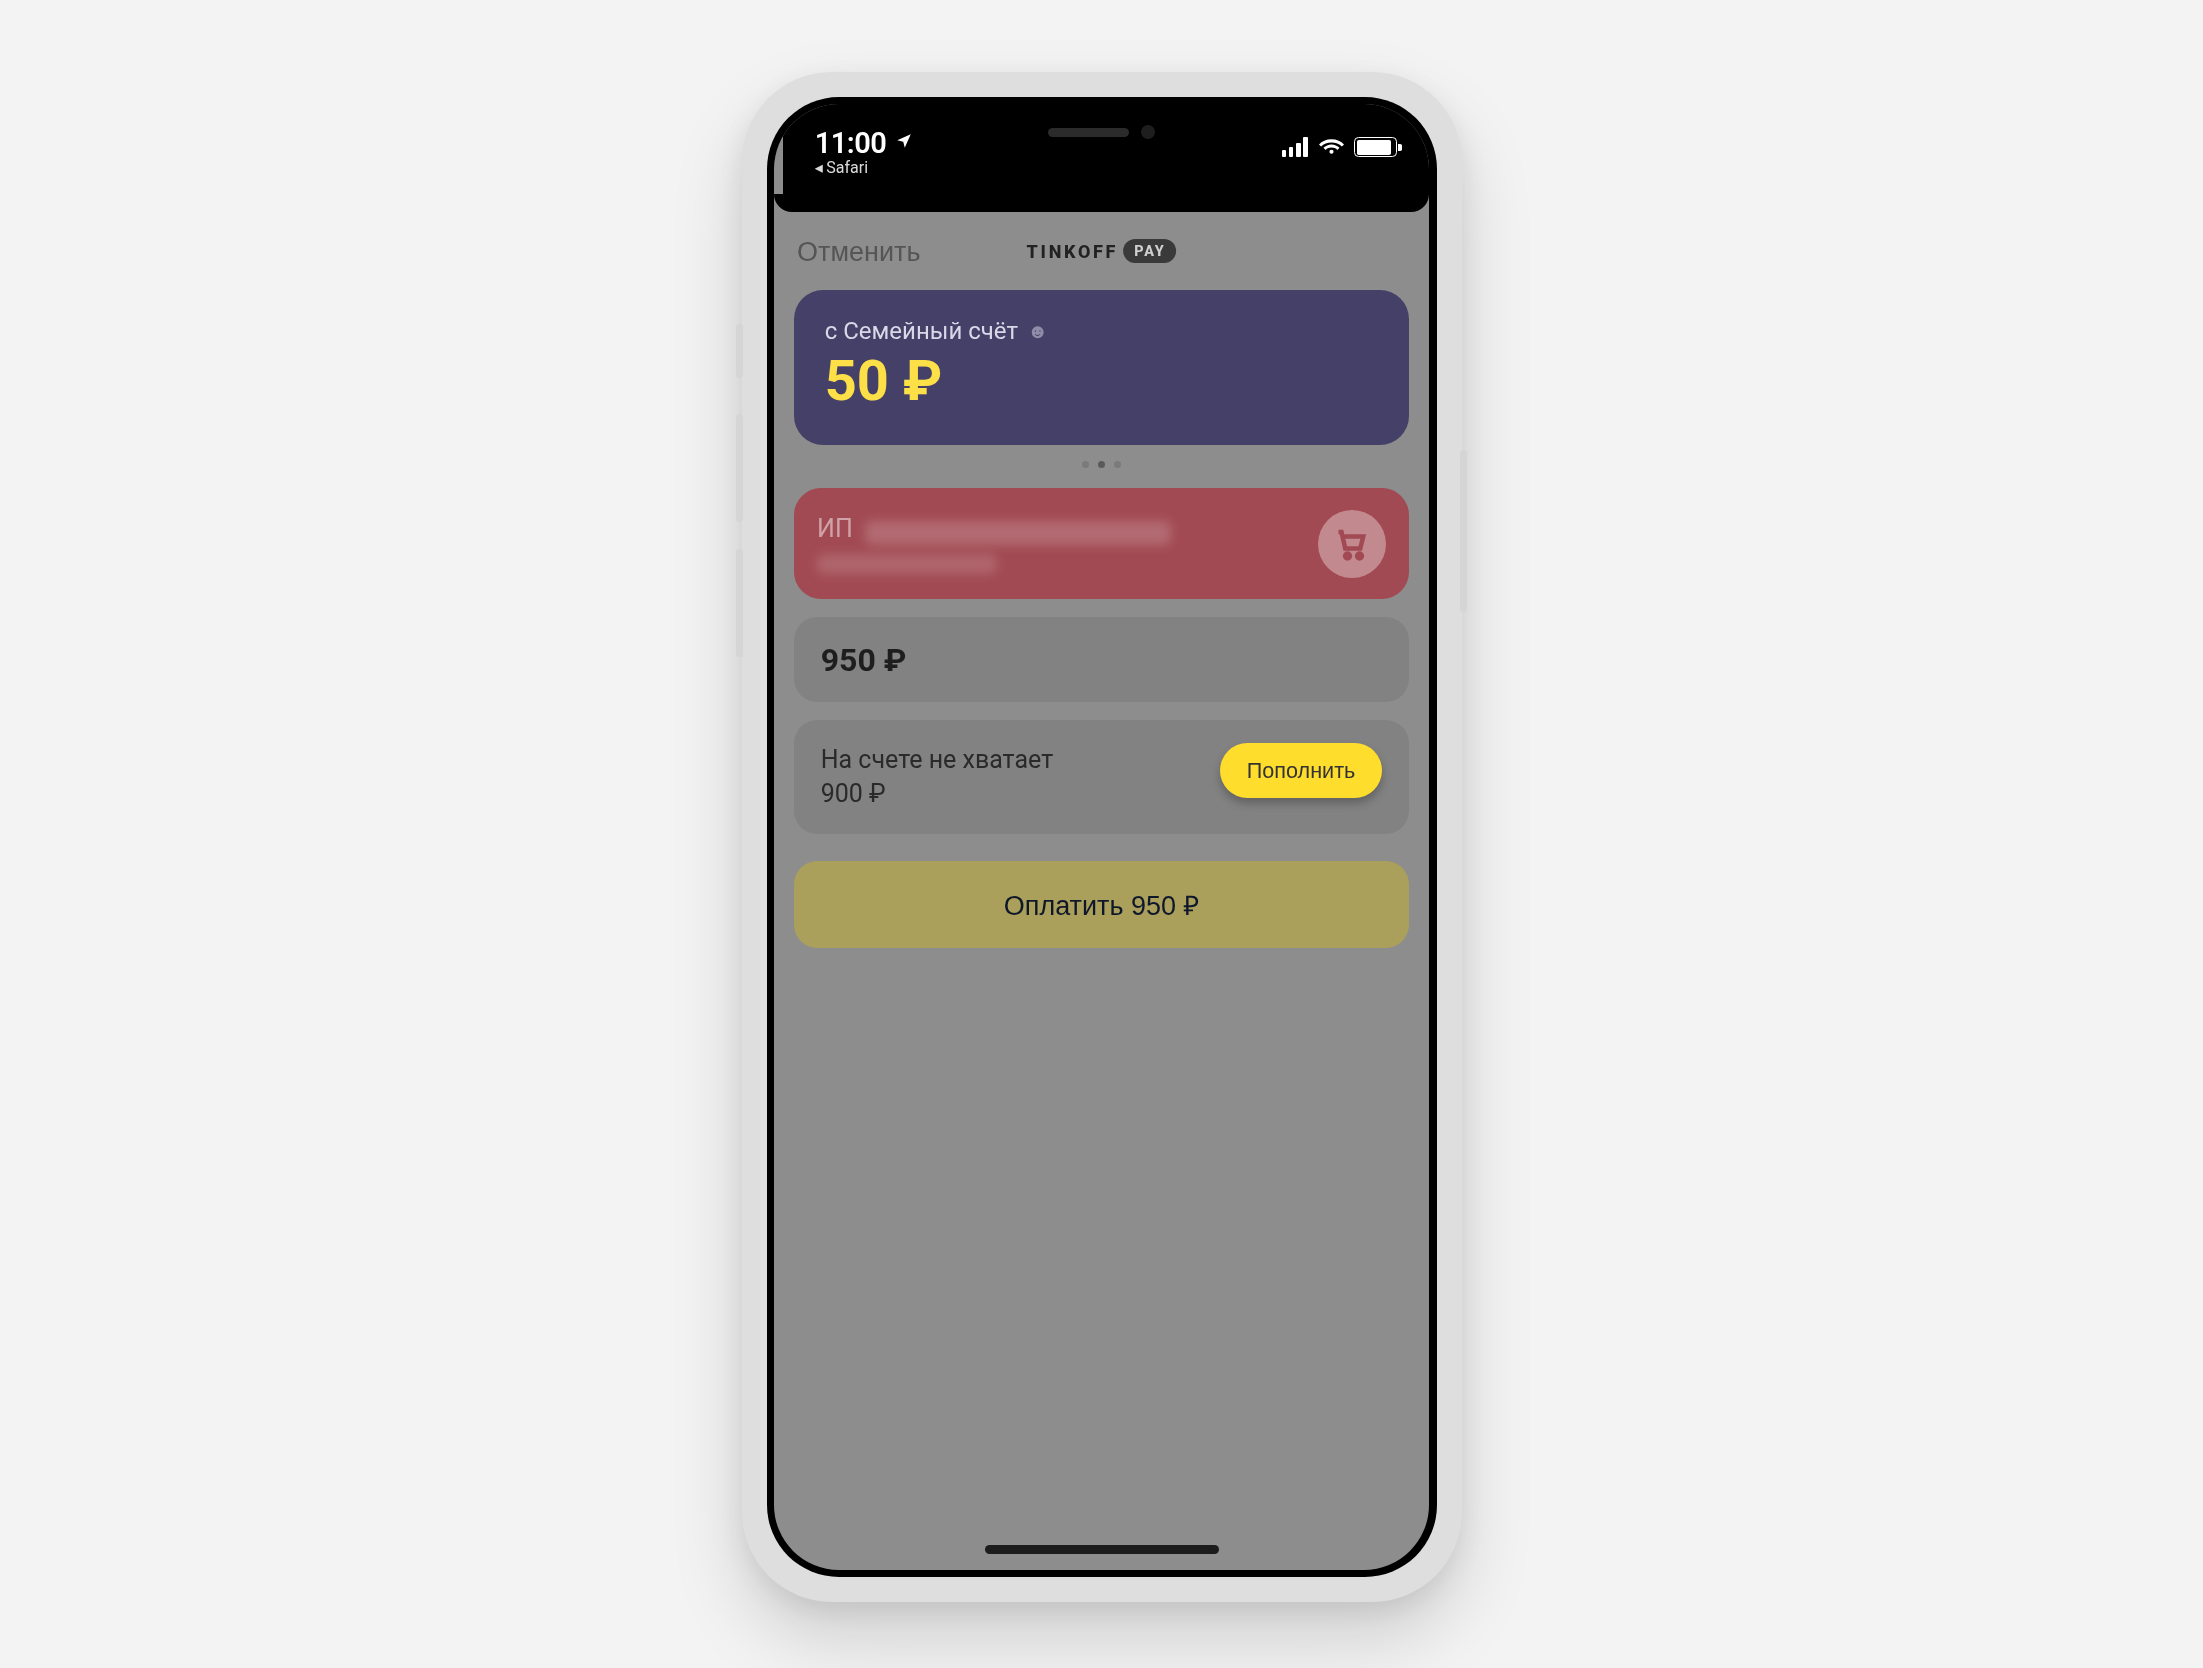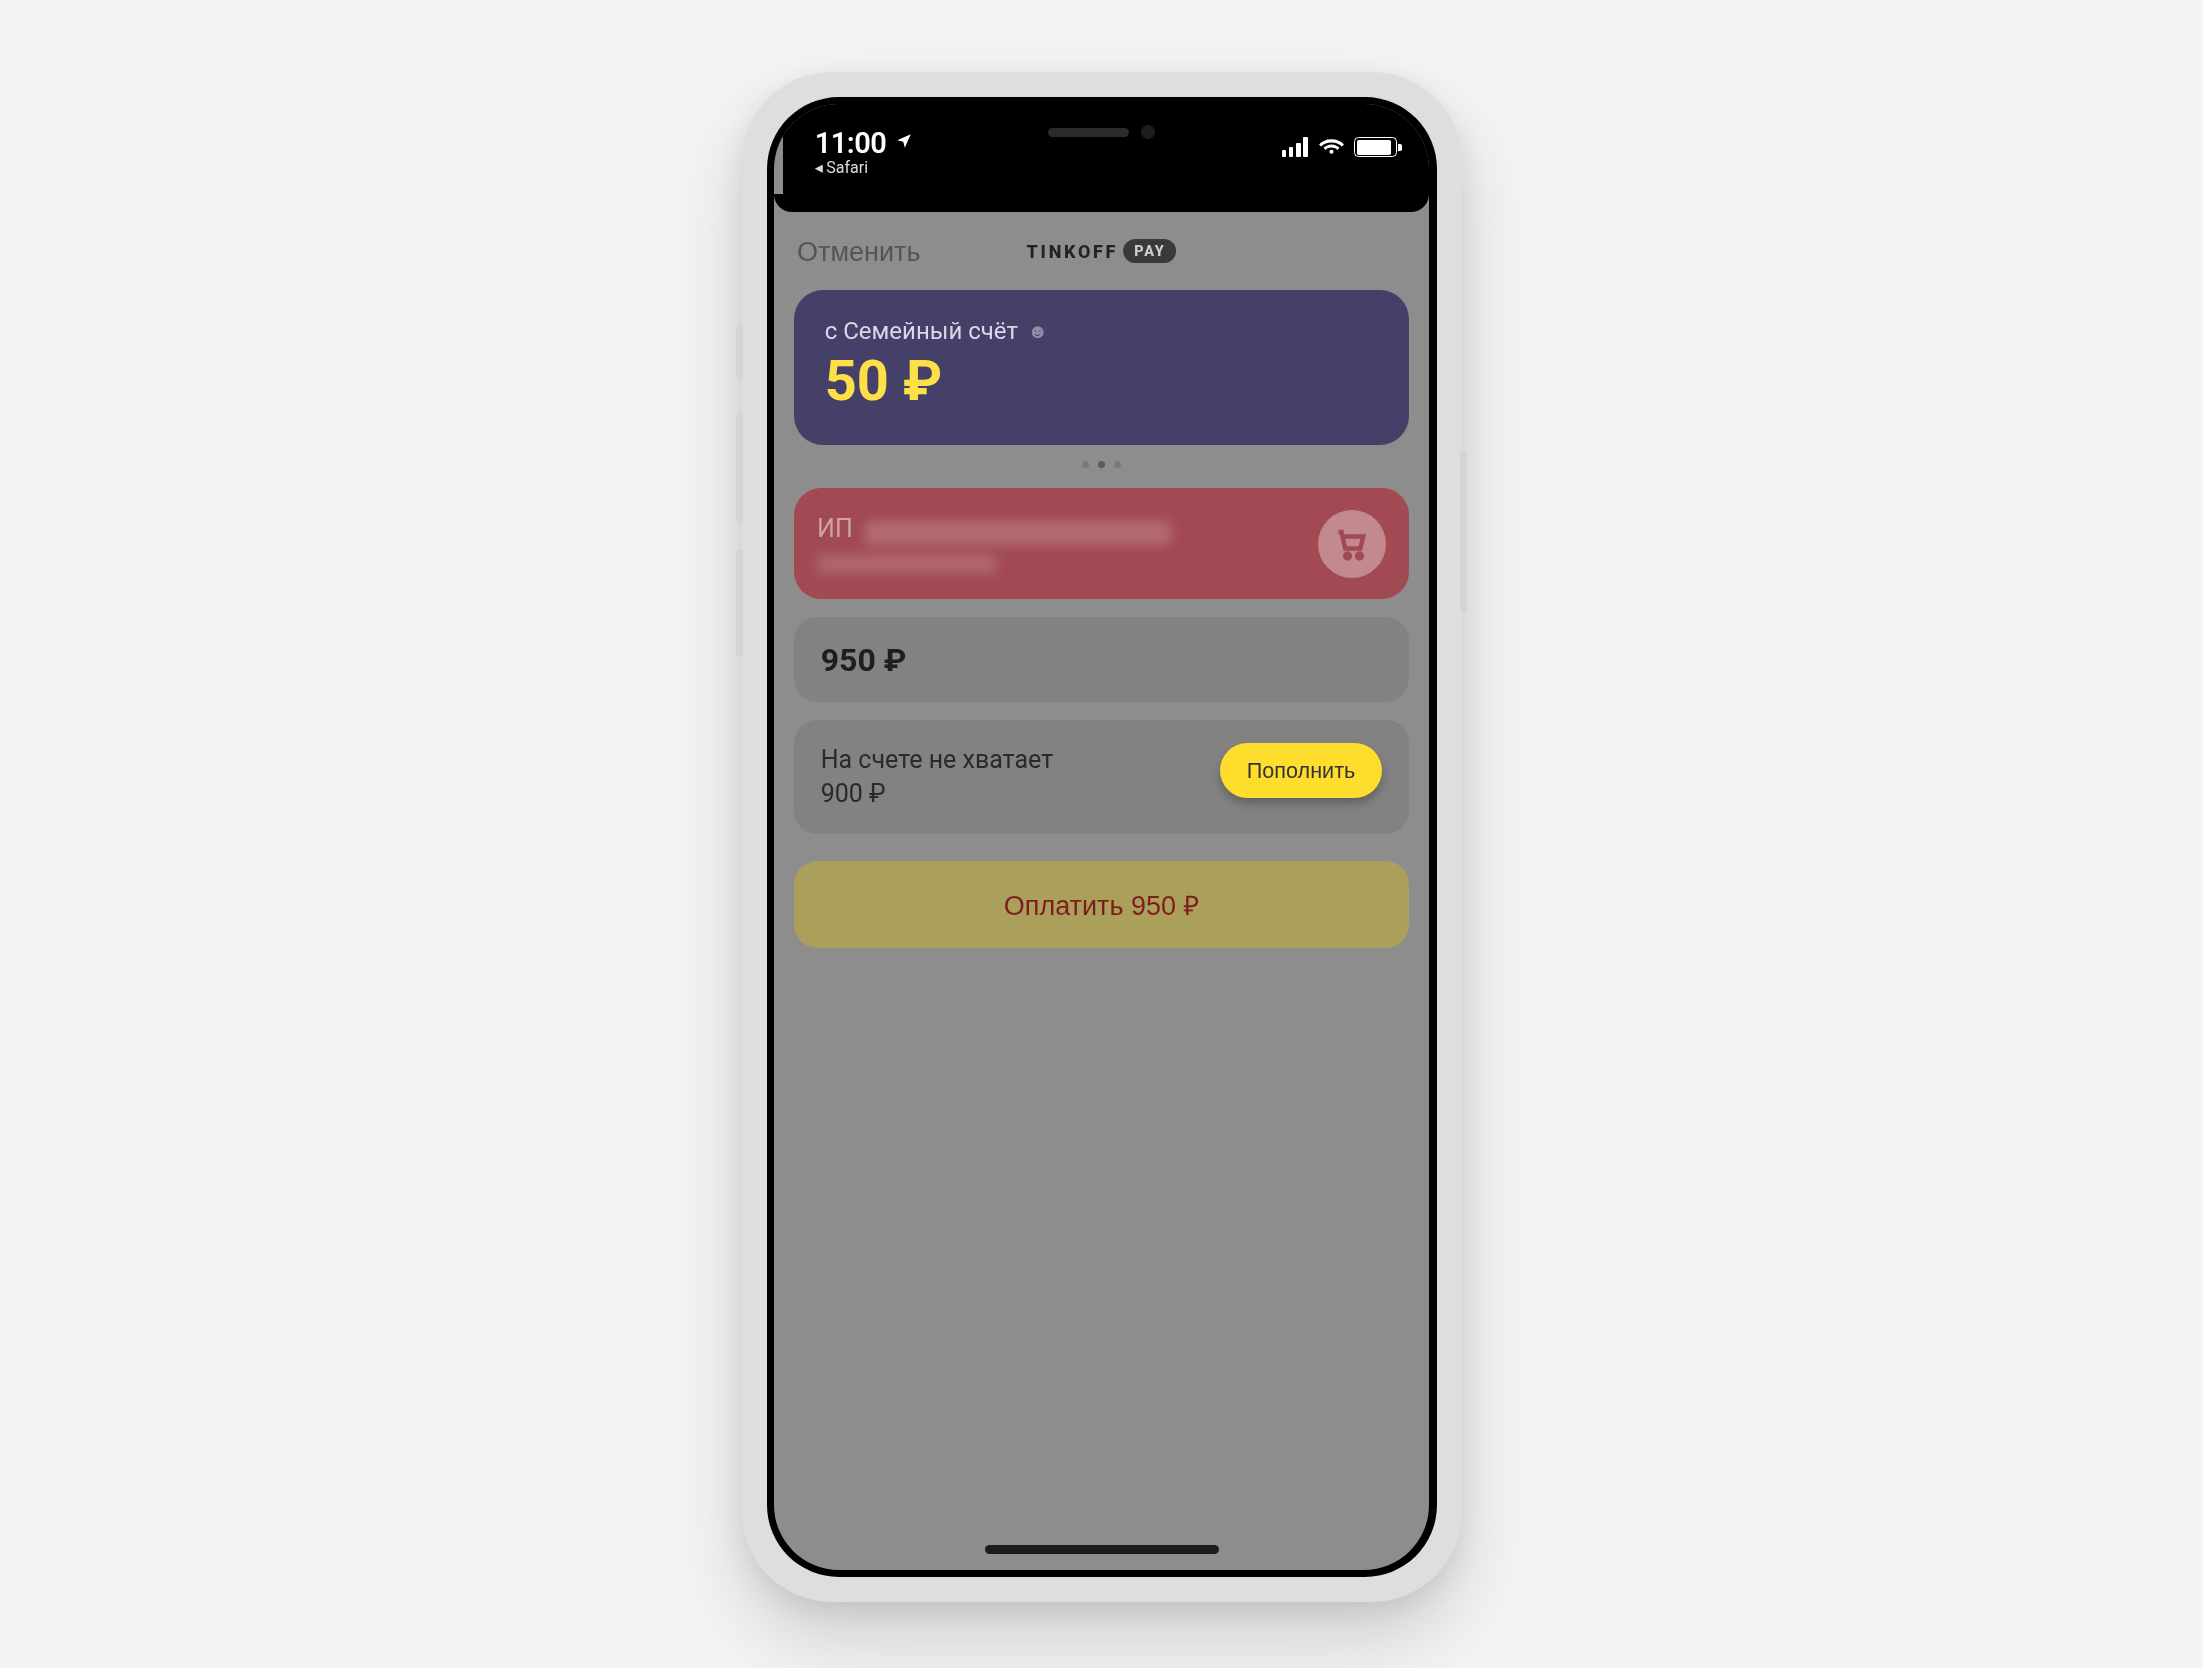--- a/index.html
+++ b/index.html
@@ -236,21 +236,21 @@
     border-radius: 36px;
     padding: 14.4px 27px;
     box-shadow: 0 5.4px 9px rgba(0,0,0,0.25);
     cursor:pointer;
   }
 
   .pay-btn {
     width: calc(100% - 40px);
     margin: 27px 20px 0 20px;
     background: #aaa05c;
-    color:#7f1d1d;
+    color:#0f172a;
     font-size: 27px;
     font-weight:500;
     border:none;
     border-radius: 23.4px;
     padding: 25px 0;
     text-align:center;
   }
 
   .home-indicator {
     position:absolute;

